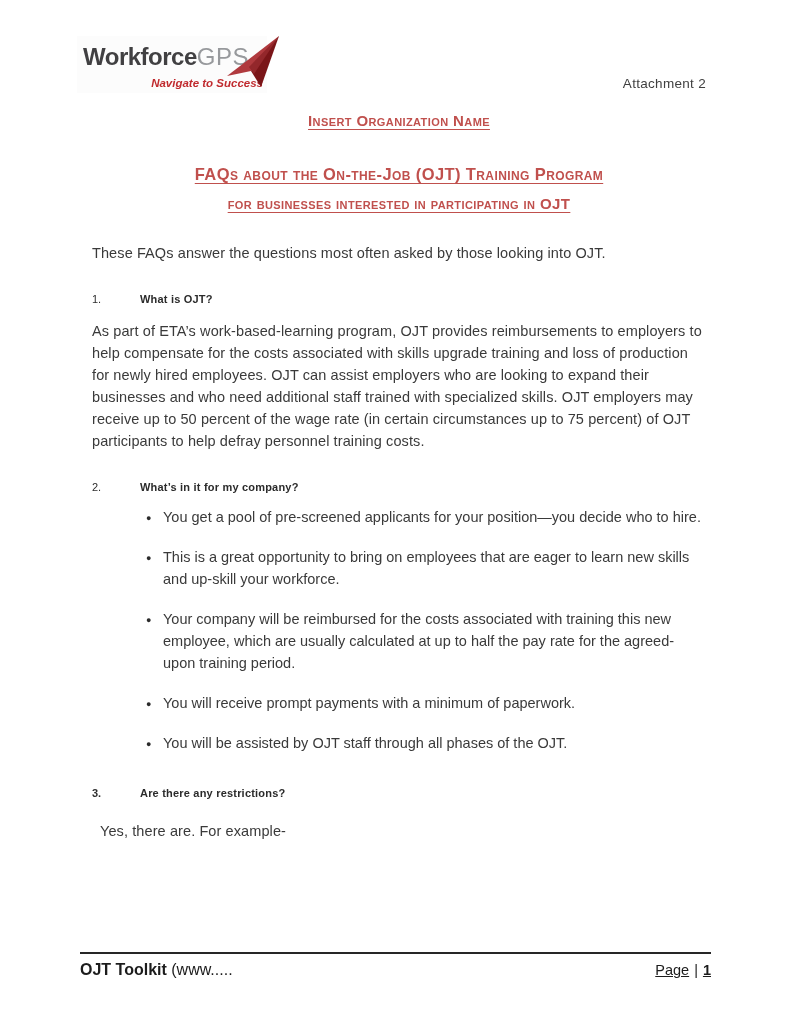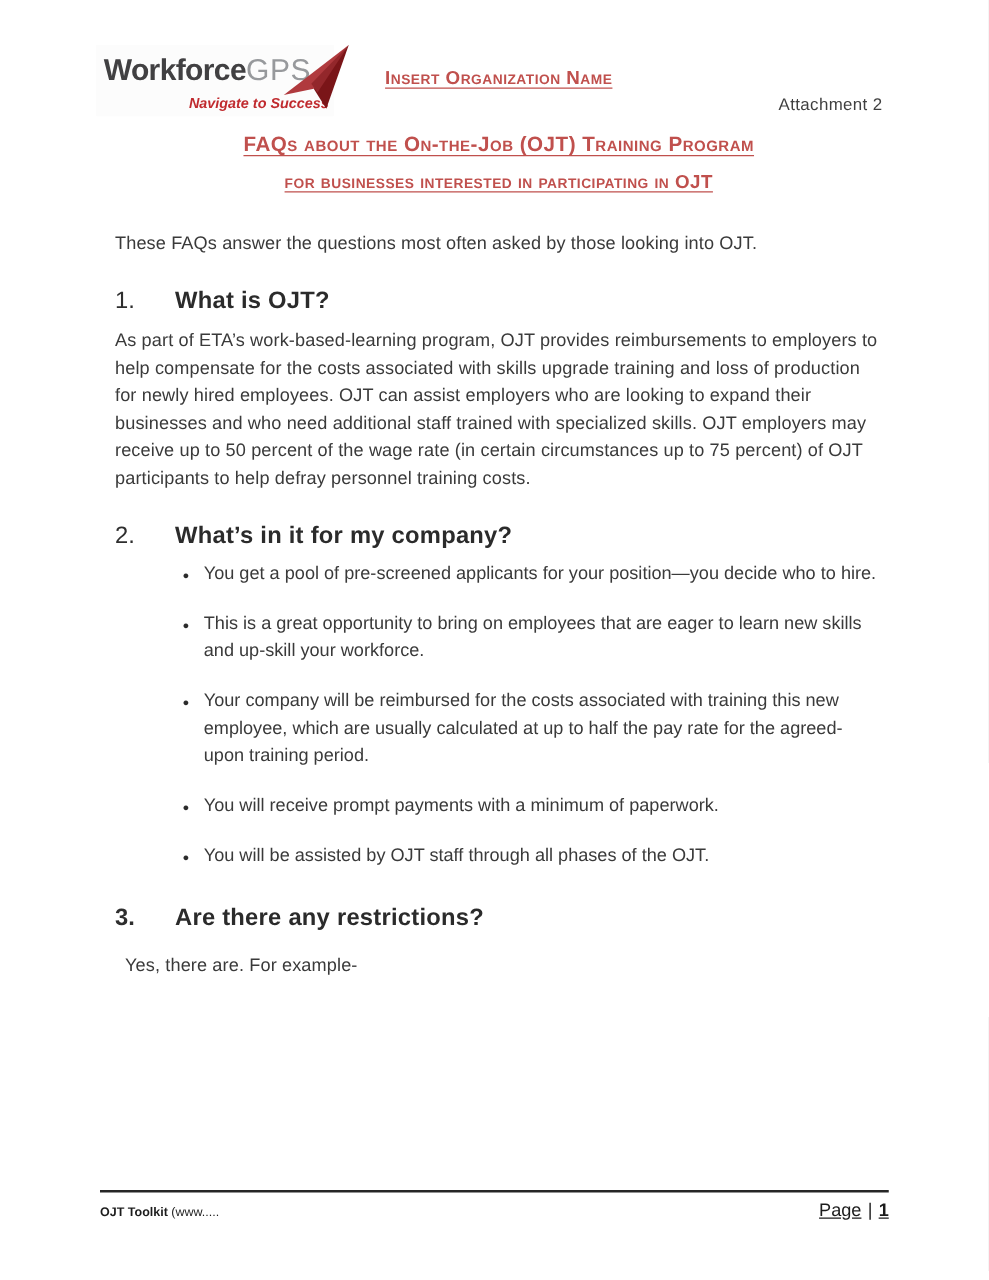--- a/index.html
+++ b/index.html
@@ -27,21 +27,21 @@
   .logo-tagline {
     margin-top:2px; text-align:right; padding-right:2px;
     font-size:11.5px; font-style:italic; font-weight:bold; color:#c02a2e;
   }
   .attachment {
     position:absolute; right:85px; top:76px;
     font-size:13.5px; color:#3f3f3f; letter-spacing:0.3px;
   }
 
   
-  .content { padding:54px 85px 0 92px; }
+  .content { padding:112px 85px 0 92px; }
 
   .h-red {
     text-align:center; color:#c0504d; font-weight:bold;
     font-variant:small-caps;
     text-decoration:underline; text-underline-offset:3px; text-decoration-thickness:1px;
     letter-spacing:0.4px;
   }
   .h1 { font-size:15px; }
   .h2 { font-size:16.5px; margin-top:36px; }
   .h3 { font-size:15px; margin-top:11px; }
@@ -49,21 +49,21 @@
   .link-line { margin-top:33px; }
   .doc-link {
     font-family:"Liberation Serif", serif;
     font-size:15.5px; color:#0000ee;
     text-decoration:underline; cursor:pointer;
   }
 
   .body { font-size:14.5px; line-height:22px; letter-spacing:0.1px; color:#3a3a3a; }
   .intro { margin-top:30px; }
 
-  .question { margin-top:24px; font-size:19px; line-height:22px; }
+  .question { margin-top:24px; font-size:11px; line-height:22px; }
   .qnum  { display:inline-block; width:48px; color:#2e2e2e; }
   .qnum.bold { font-weight:bold; }
   .qtext { font-weight:bold; color:#2b2b2b; letter-spacing:0.2px; }
 
   .answer { margin-top:10px; }
 
   .bullets { list-style:none; margin-top:8px; }
   .bullets li {
     position:relative; padding-left:71px; margin-bottom:18px;
     font-size:14.5px; line-height:22px; color:#3a3a3a;
@@ -74,21 +74,21 @@
   }
   .q3 { margin-top:28px; }
   .yes-line { margin-top:16px; padding-left:8px; }
 
   
   .footer {
     position:absolute; left:80px; right:80px; top:952px;
     border-top:2px solid #262626; padding-top:7px;
     display:flex; justify-content:space-between; align-items:baseline;
   }
-  .footer-left { font-size:10px; color:#1c1c1c; }
+  .footer-left { font-size:16px; color:#1c1c1c; }
   .footer-left .fbold { font-weight:bold; }
   .footer-right { font-size:14.5px; color:#1c1c1c;text-decoration:underline; }
   .footer-right .sep { padding:0 5px; }
   .footer-right .pnum { font-weight:bold; }
 </style>
 </head>
 <body>
 
 <div class="page">
 

